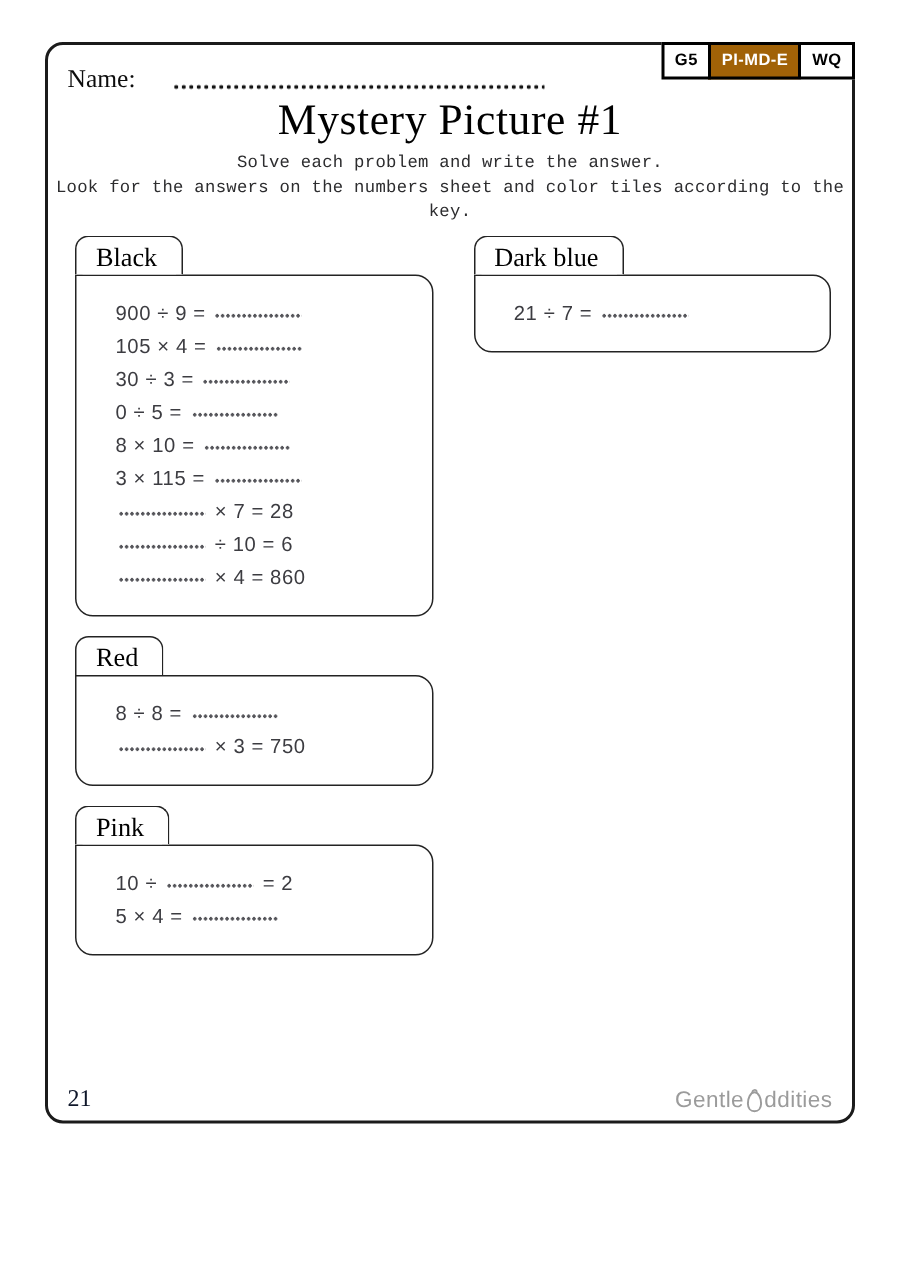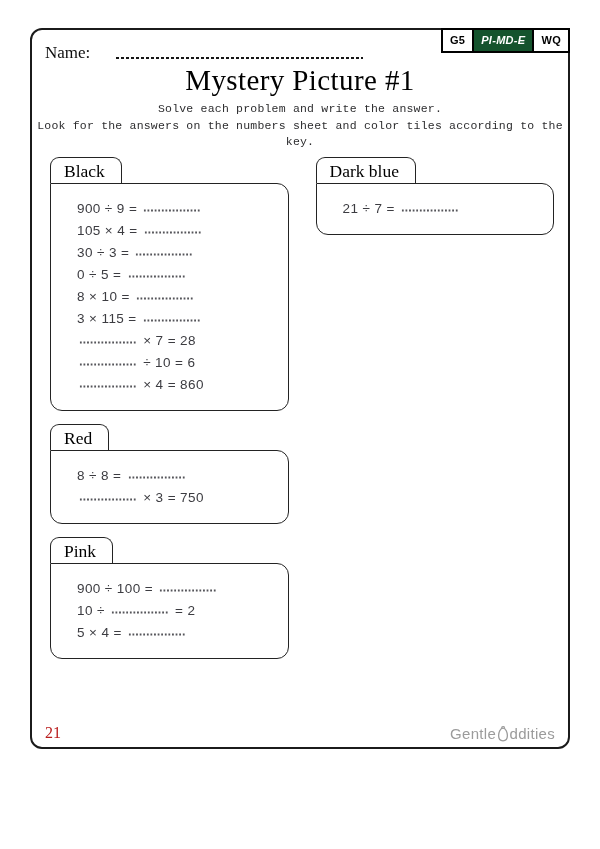--- a/index.html
+++ b/index.html
@@ -5,21 +5,21 @@
   html,body{margin:0;padding:0;background:#ffffff;}
   .canvas{position:relative;width:600px;height:849px;background:#ffffff;overflow:hidden;
           font-family:"Liberation Sans",sans-serif;}
   .page{position:absolute;left:30px;top:28px;width:540px;height:721px;box-sizing:border-box;
         border:2px solid #1b1b1b;border-radius:12px;background:#ffffff;}
 
   
   .badges{position:absolute;top:-2px;right:-2px;display:flex;z-index:3;}
   .badge{display:block;border:2px solid #000;margin-left:-2px;background:#fff;color:#000;
          font-size:11px;font-weight:bold;line-height:1;padding:5px 7px;letter-spacing:0.3px;}
-  .badge.dark{background:#14532d;color:#fff;font-style:italic;}
+  .badge.dark{background:#a16207;color:#fff;}
 
   
   .name-row{display:flex;align-items:flex-end;padding:13px 0 0 13px;gap:16px;}
   .name-label{font-family:"Liberation Serif",serif;font-size:17px;color:#0d0d0d;}
   .name-dots{display:inline-block;width:248px;height:6px;margin:0 0 2px 9px;
              background-image:radial-gradient(circle,#151515 1.2px,transparent 1.45px);
              background-size:5px 6px;background-repeat:repeat-x;background-position:left center;}
 
   .title{font-family:"Liberation Serif",serif;font-weight:normal;font-size:29px;color:#000;
          text-align:center;margin:1px 0 0 0;letter-spacing:0.4px;}
@@ -37,21 +37,21 @@
   .fbody{border:1.7px solid #232323;border-radius:0 12px 12px 12px;background:#fff;
          padding:14px 8px 14px 26px;}
   .prob{font-size:13.5px;color:#3c3c41;line-height:22px;letter-spacing:0.4px;white-space:nowrap;}
   .dots{display:inline-block;width:58px;height:5px;margin:0 2px;
         background-image:radial-gradient(circle,#55555a 1px,transparent 1.2px);
         background-size:3.6px 5px;background-repeat:repeat-x;background-position:left center;}
 
   
   .footer{position:absolute;left:0;right:0;bottom:5px;display:flex;justify-content:space-between;
           align-items:flex-end;padding:0 13px;}
-  .page-num{font-family:"Liberation Serif",serif;font-size:16px;color:#b91c1c;}
+  .page-num{font-family:"Liberation Serif",serif;font-size:16px;color:#0f172a;}
   .brand{display:inline-flex;align-items:center;color:#9b9b9b;font-size:15px;letter-spacing:0.3px;}
   .brand svg{margin:0 0.5px 0 1px;display:block;}
 </style>
 </head>
 <body>
 
 <div class="canvas">
   <div class="page">
 
     <div class="badges">
@@ -83,21 +83,20 @@
               <div class="prob">3 × 115 = <span class="dots"></span></div>
               <div class="prob"><span class="dots"></span> × 7 = 28</div>
               <div class="prob"><span class="dots"></span> ÷ 10 = 6</div>
               <div class="prob"><span class="dots"></span> × 4 = 860</div>
             </div></div>
           <div class="folder"><div class="tab">Red</div><div class="fbody">
               <div class="prob">8 ÷ 8 = <span class="dots"></span></div>
               <div class="prob"><span class="dots"></span> × 3 = 750</div>
             </div></div>
           <div class="folder"><div class="tab">Pink</div><div class="fbody">
-              <div class="prob">900 ÷ 100 = <span class="dots"></span></div>
               <div class="prob">10 ÷ <span class="dots"></span> = 2</div>
               <div class="prob">5 × 4 = <span class="dots"></span></div>
             </div></div>
         </div>
       <div class="col">
           <div class="folder"><div class="tab">Dark blue</div><div class="fbody">
               <div class="prob">21 ÷ 7 = <span class="dots"></span></div>
             </div></div>
         </div>
     </div>

